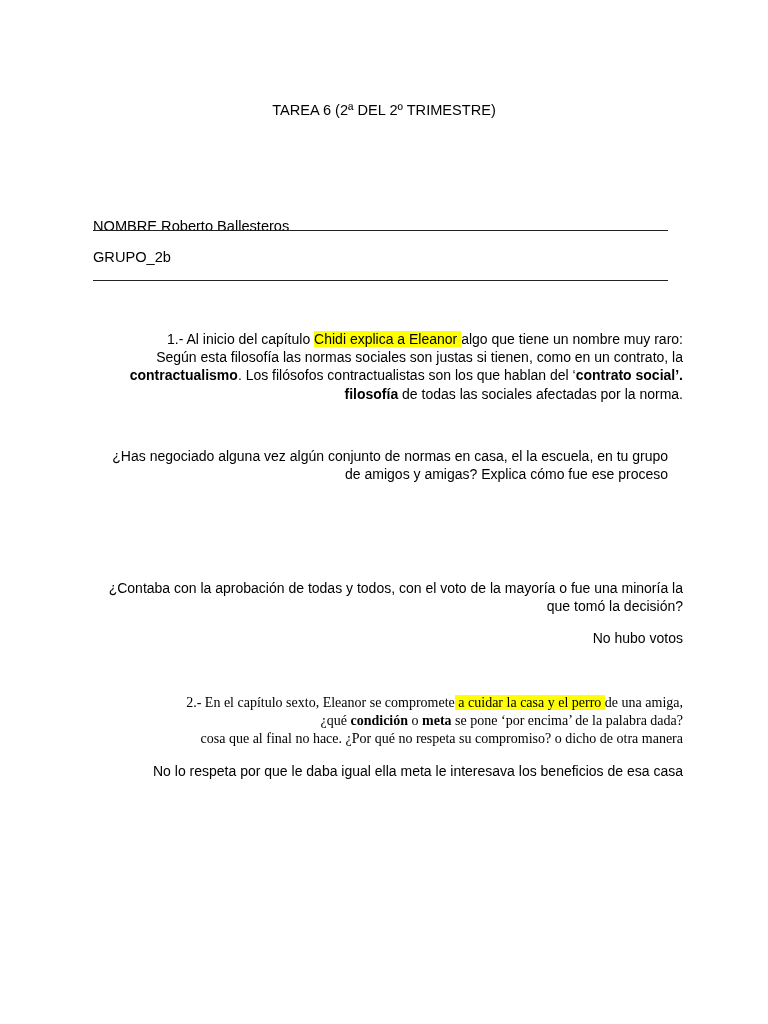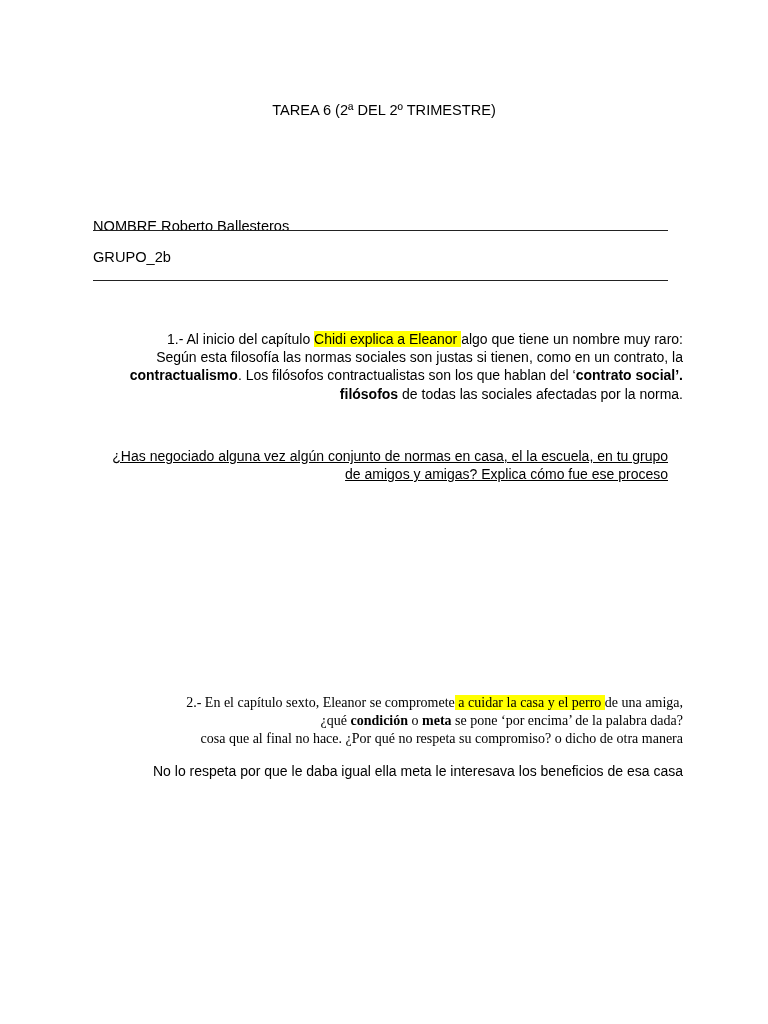--- a/index.html
+++ b/index.html
@@ -75,25 +75,27 @@
   <div class="field" style="top:188px;margin-top:29px;">NOMBRE Roberto Ballesteros</div>
   <div class="rule" style="top:230px;"></div>
 
   <div class="field" style="top:248px;">GRUPO_2b</div>
   <div class="rule" style="top:280px;"></div>
 
   <div class="para" style="top:330px;">
     <p><span>1.- Al inicio del capítulo </span><span class="hl">Chidi explica a Eleanor </span><span>algo que tiene un nombre muy raro:</span></p>
     <p>Según esta filosofía las normas sociales son justas si tienen, como en un contrato, la</p>
     <p><b>contractualismo</b><span>. Los filósofos contractualistas son los que hablan del ‘</span><b>contrato social’.</b></p>
-    <p><b>filósofos</b><span> de todas las  sociales afectadas por la norma.</span></p>
+    <p><b>filosofía</b><span> de todas las  sociales afectadas por la norma.</span></p>
   </div>
 
-  <div class="para" style="top:447px; width:575px;text-decoration:underline;">¿Has negociado alguna vez algún conjunto de normas en casa, el la escuela, en tu grupo de amigos y amigas? Explica cómo fue ese proceso</div>
+  <div class="para" style="top:447px; width:575px;">¿Has negociado alguna vez algún conjunto de normas en casa, el la escuela, en tu grupo de amigos y amigas? Explica cómo fue ese proceso</div>
 
+  <div class="para" style="top:579px; width:590px;">¿Contaba con la aprobación de todas y todos, con el voto de la mayoría o fue una minoría la que tomó la decisión?</div>
+  <div class="para" style="top:629px;">No hubo votos</div>
 
   <div class="para" style="top:694px;font-family:Liberation Serif, serif;">
     <p><span>2.- En el capítulo sexto, Eleanor se compromete</span><span class="hl"> a cuidar la casa y el perro </span><span>de una amiga,</span></p>
     <p><span>¿qué </span><b>condición</b><span> o </span><b>meta</b><span> se pone ‘por encima’ de la palabra dada?</span></p>
     <p>cosa que al final no hace. ¿Por qué no respeta su compromiso? o dicho de otra manera</p>
   </div>
   <div class="para" style="top:762px;">No lo respeta por que le daba igual ella meta le interesava los beneficios de esa casa</div>
 
 </div>
 

